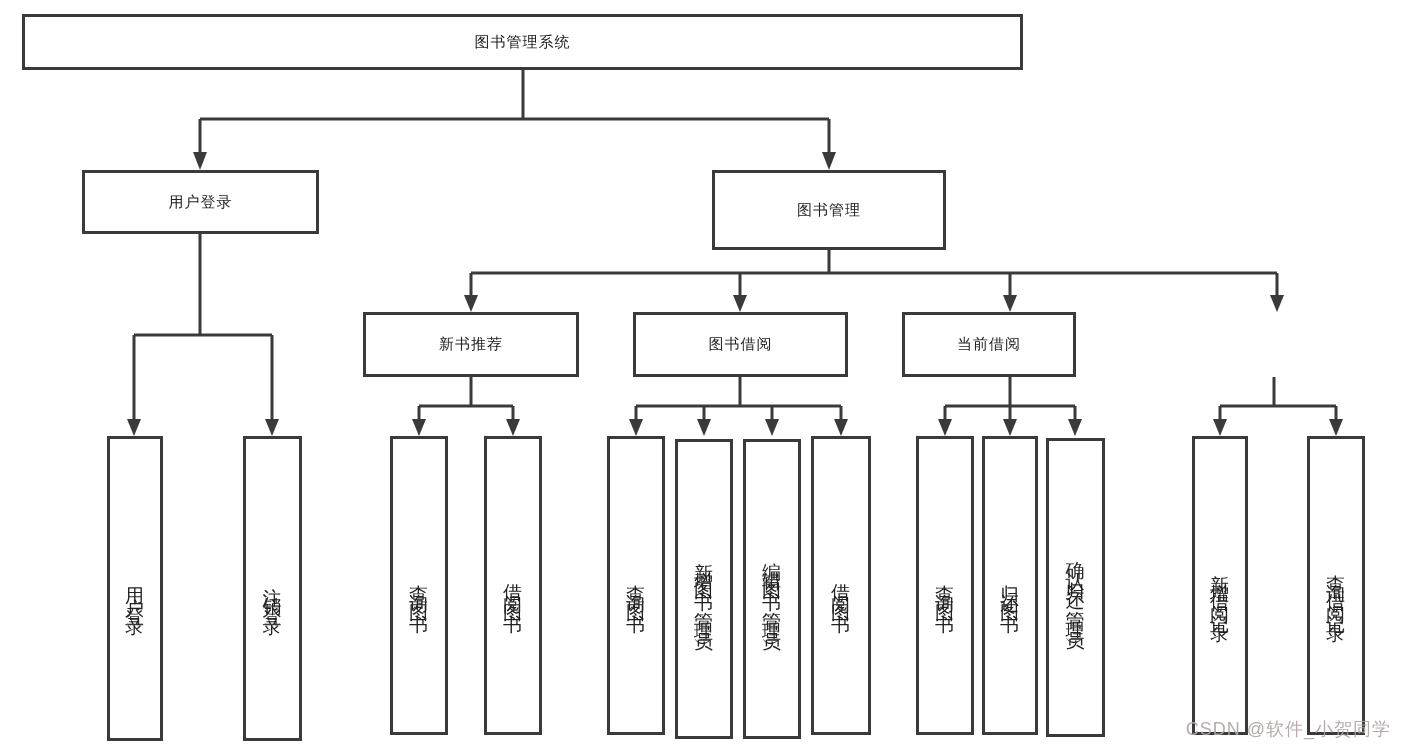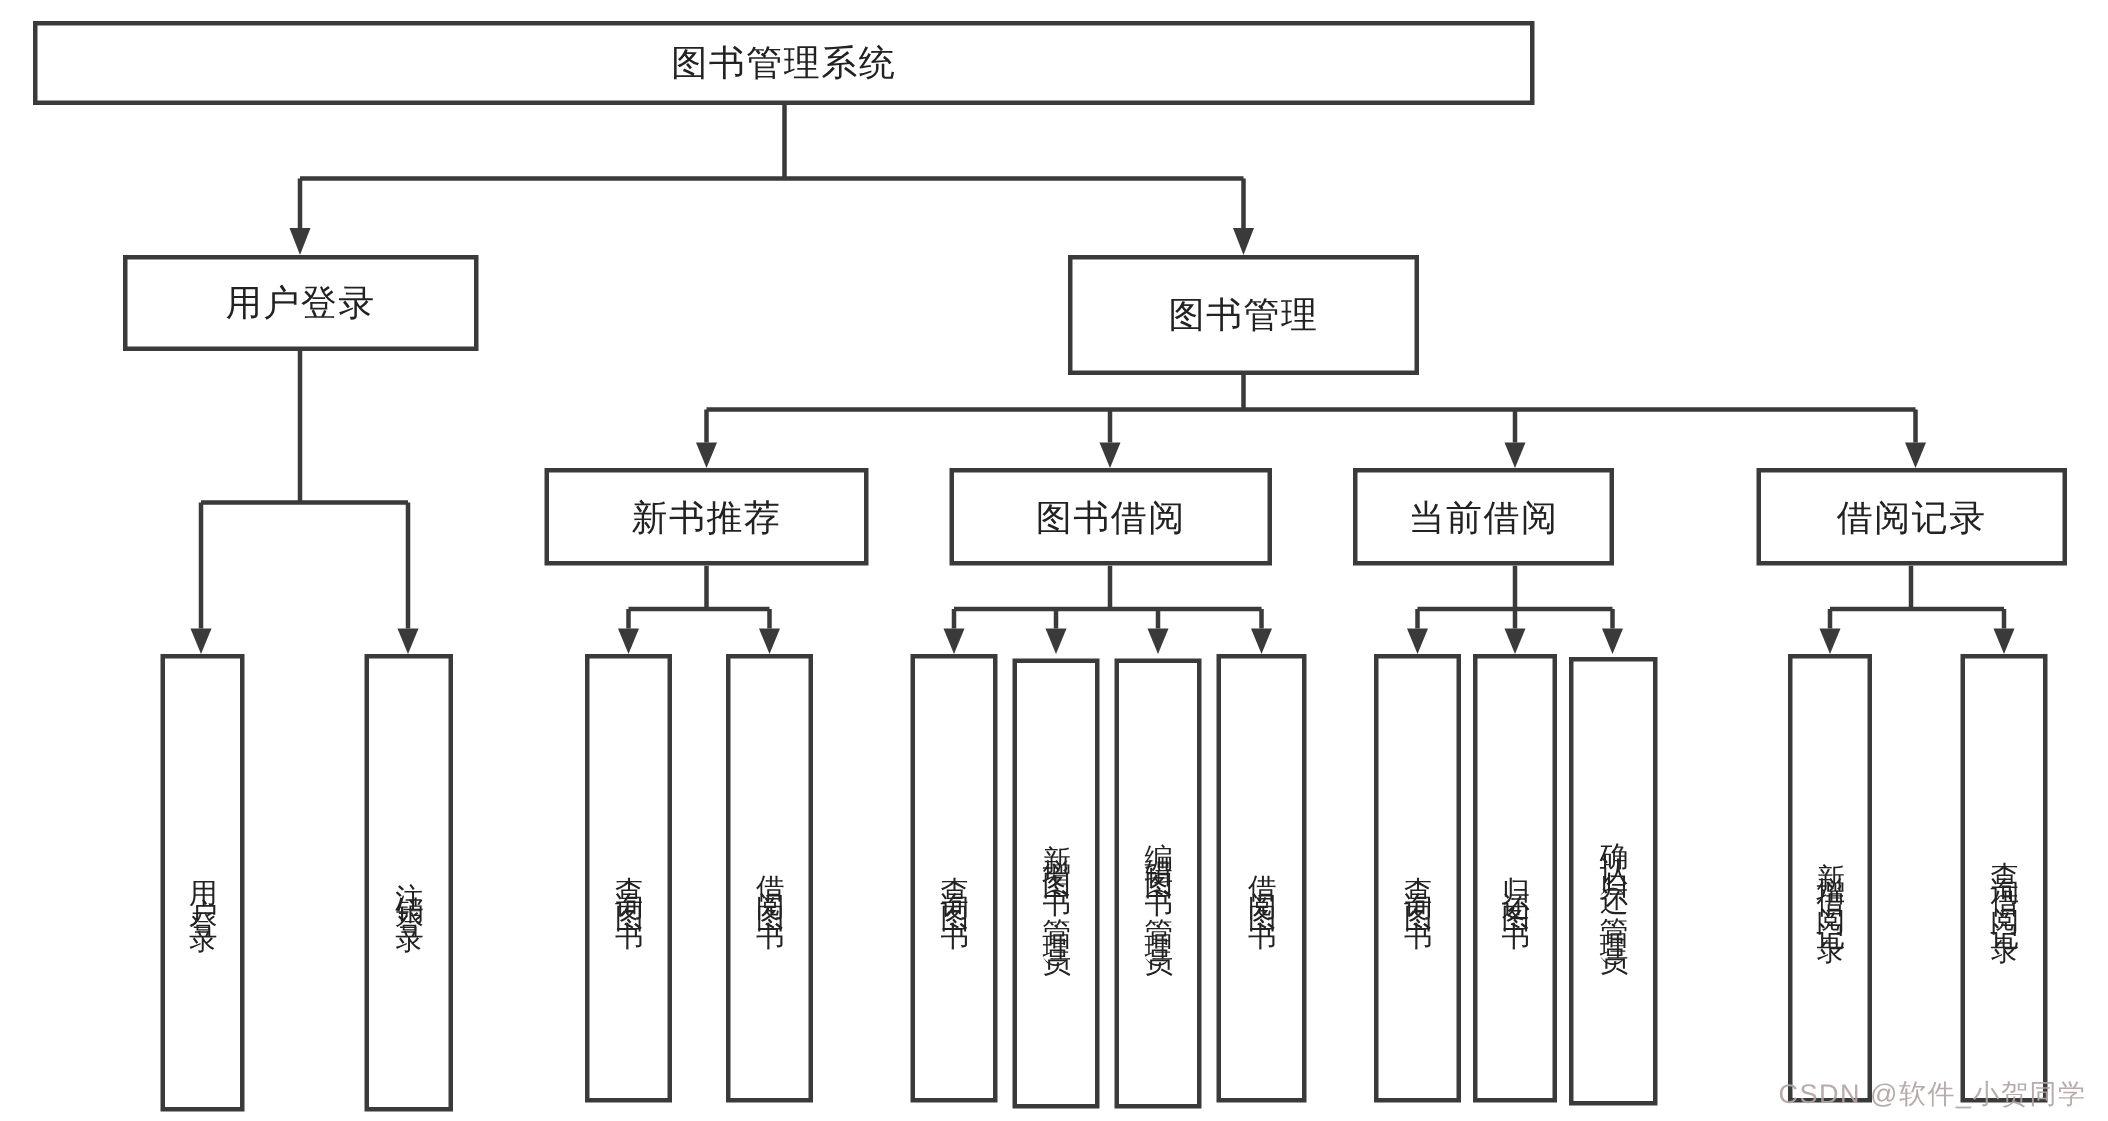--- a/index.html
+++ b/index.html
@@ -37,21 +37,21 @@
     box-sizing: border-box;
     background: #ffffff;
     border: 3px solid #3a3a3a;
     display: flex;
     align-items: center;
     justify-content: center;
     color: #222222;
     z-index: 2;
   }
   .node.h {
-    font-size: 24px;
+    font-size: 15px;
     letter-spacing: 1px;
   }
   .node.v {
     font-size: 19px;
     writing-mode: vertical-rl;
     letter-spacing: 10px;
     line-height: 1;
     padding-top: 6px;
   }
   .watermark {
@@ -122,21 +122,20 @@
   </svg>
 
   <div class="node h" style="left:22px; top:14px; width:1001px; height:56px;">图书管理系统</div>
 
   <div class="node h" style="left:82px; top:170px; width:237px; height:64px;">用户登录</div>
   <div class="node h" style="left:712px; top:170px; width:234px; height:80px;">图书管理</div>
 
   <div class="node h" style="left:633px; top:312px; width:215px; height:65px;">图书借阅</div>
   <div class="node h" style="left:363px; top:312px; width:216px; height:65px;">新书推荐</div>
   <div class="node h" style="left:902px; top:312px; width:174px; height:65px;">当前借阅</div>
-  <div class="node h" style="left:1171px; top:312px; width:207px; height:65px;">借阅记录</div>
 
   <div class="node v" style="left:107px; top:436px; width:56px; height:305px;">用户登录</div>
   <div class="node v" style="left:243px; top:436px; width:59px; height:305px;">注销登录</div>
 
   <div class="node v" style="left:390px; top:436px; width:58px; height:299px;">查询图书</div>
   <div class="node v" style="left:484px; top:436px; width:58px; height:299px;">借阅图书</div>
 
   <div class="node v" style="left:607px; top:436px; width:58px; height:299px;">查询图书</div>
   <div class="node v" style="left:675px; top:439px; width:58px; height:300px;">新增图书（管理员）</div>
   <div class="node v" style="left:743px; top:439px; width:58px; height:300px;">编辑图书（管理员）</div>

